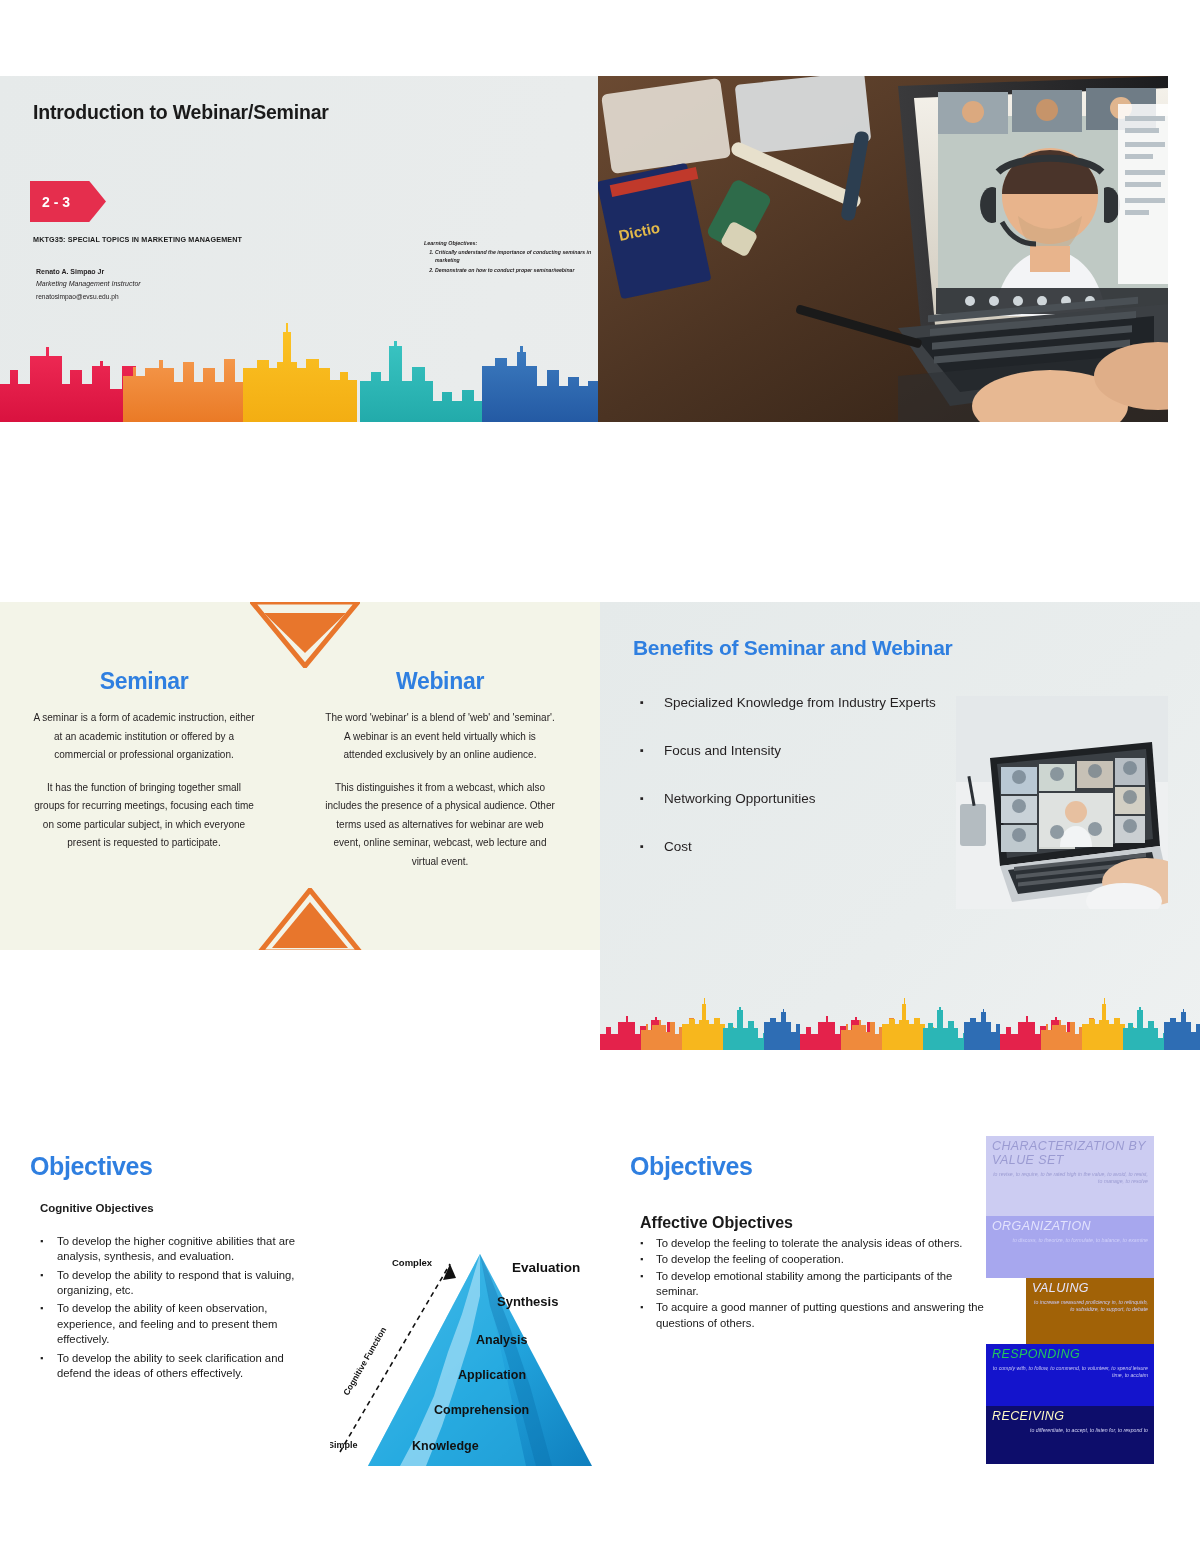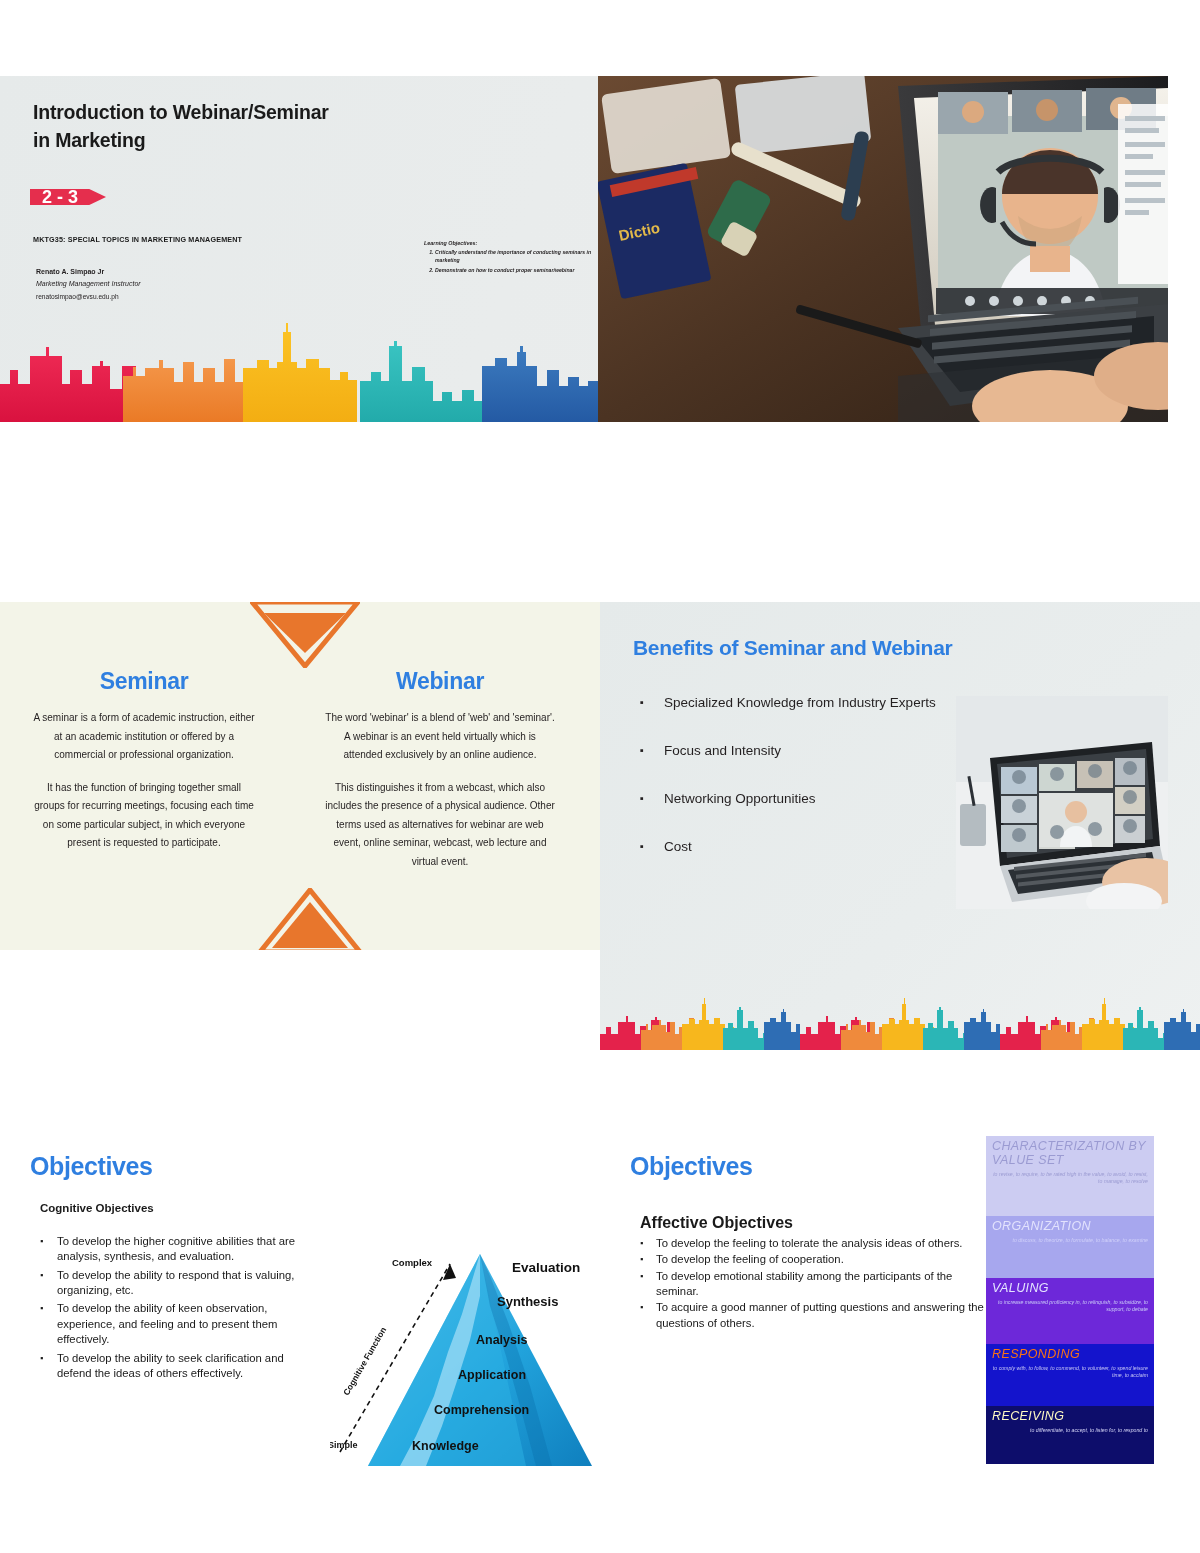--- a/index.html
+++ b/index.html
@@ -16,26 +16,25 @@
     background:linear-gradient(110deg,#e6eaea 0%,#e9ecec 45%,#eceeee 100%);
     overflow:hidden;
   }
   .s1-left{position:absolute;left:0;top:0;width:600px;height:346px;}
   .s1-title{
     position:absolute;left:33px;top:22px;width:430px;
     font-size:19.5px;font-weight:bold;line-height:1.45;color:#1a1a1a;
     letter-spacing:-.2px;
   }
   .tag{
-    position:absolute;left:30px;top:105px;width:60px;height:16px;
-    background:#e52e4d;color:#fff;font-size:18px;font-weight:bold;
+    position:absolute;left:30px;top:105px;width:60px;height:41px;
+    background:#e52e4d;color:#fff;font-size:14px;font-weight:bold;
     display:flex;align-items:center;padding-left:12px;box-sizing:border-box;
     clip-path:polygon(0 0,78% 0,100% 50%,78% 100%,0 100%);
     width:76px;
-    margin-top:8px;
   }
   .s1-course{
     position:absolute;left:33px;top:159px;width:330px;
     font-size:7.2px;font-weight:bold;color:#1a1a1a;letter-spacing:.15px;
   }
   .s1-author{position:absolute;left:36px;top:190px;width:260px;font-size:7px;line-height:1.75;}
   .s1-author .n{font-weight:bold;}
   .s1-author .r{font-style:italic;}
   .s1-author .e{font-size:6.6px;}
   .s1-lo{position:absolute;left:424px;top:163px;width:168px;font-size:5.2px;line-height:1.5;}
@@ -116,21 +115,20 @@
 <body>
 
 <div class="page">
 
   <div class="slide1">
 
     <div class="s1-left">
 
       <div class="s1-title">
         <div>Introduction to Webinar/Seminar</div>
-        <div>in Marketing</div>
       </div>
 
       <div class="tag">2 - 3</div>
 
       <div class="s1-course">MKTG35: SPECIAL TOPICS IN MARKETING MANAGEMENT</div>
 
       <div class="s1-author">
         <div class="n">Renato A. Simpao Jr</div>
         <div class="r">Marketing Management Instructor</div>
         <div class="e">renatosimpao@evsu.edu.ph</div>
@@ -458,26 +456,26 @@
 
     <div class="bands">
       <div class="band" style="background:#ccccf2;height:80px;">
         <div class="bt" style="color:#9b9bd2;">CHARACTERIZATION BY VALUE SET</div>
         <div class="bd" style="color:#9b9bd2;">to revise, to require, to be rated high in the value, to avoid, to resist, to manage, to resolve</div>
       </div>
       <div class="band" style="background:#a7a7ee;height:62px;">
         <div class="bt" style="color:#e2e2fd;">ORGANIZATION</div>
         <div class="bd" style="color:#d0d0fa;">to discuss, to theorize, to formulate, to balance, to examine</div>
       </div>
-      <div class="band" style="background:#6d28d9;height:66px;">
+      <div class="band" style="background:#a16207;height:66px;margin-left:40px;">
         <div class="bt" style="color:#e4e4ff;">VALUING</div>
         <div class="bd" style="color:#c9c9f7;">to increase measured proficiency in, to relinquish, to subsidize, to support, to debate</div>
       </div>
       <div class="band" style="background:#1414cc;height:62px;">
-        <div class="bt" style="color:#f97316;">RESPONDING</div>
+        <div class="bt" style="color:#22c55e;">RESPONDING</div>
         <div class="bd" style="color:#c6c6f4;">to comply with, to follow, to commend, to volunteer, to spend leisure time, to acclaim</div>
       </div>
       <div class="band" style="background:#0d0d6b;height:58px;">
         <div class="bt" style="color:#fef9c3;">RECEIVING</div>
         <div class="bd" style="color:#d4d4f6;">to differentiate, to accept, to listen for, to respond to</div>
       </div>
     </div>
   </div>
 
 </div>

